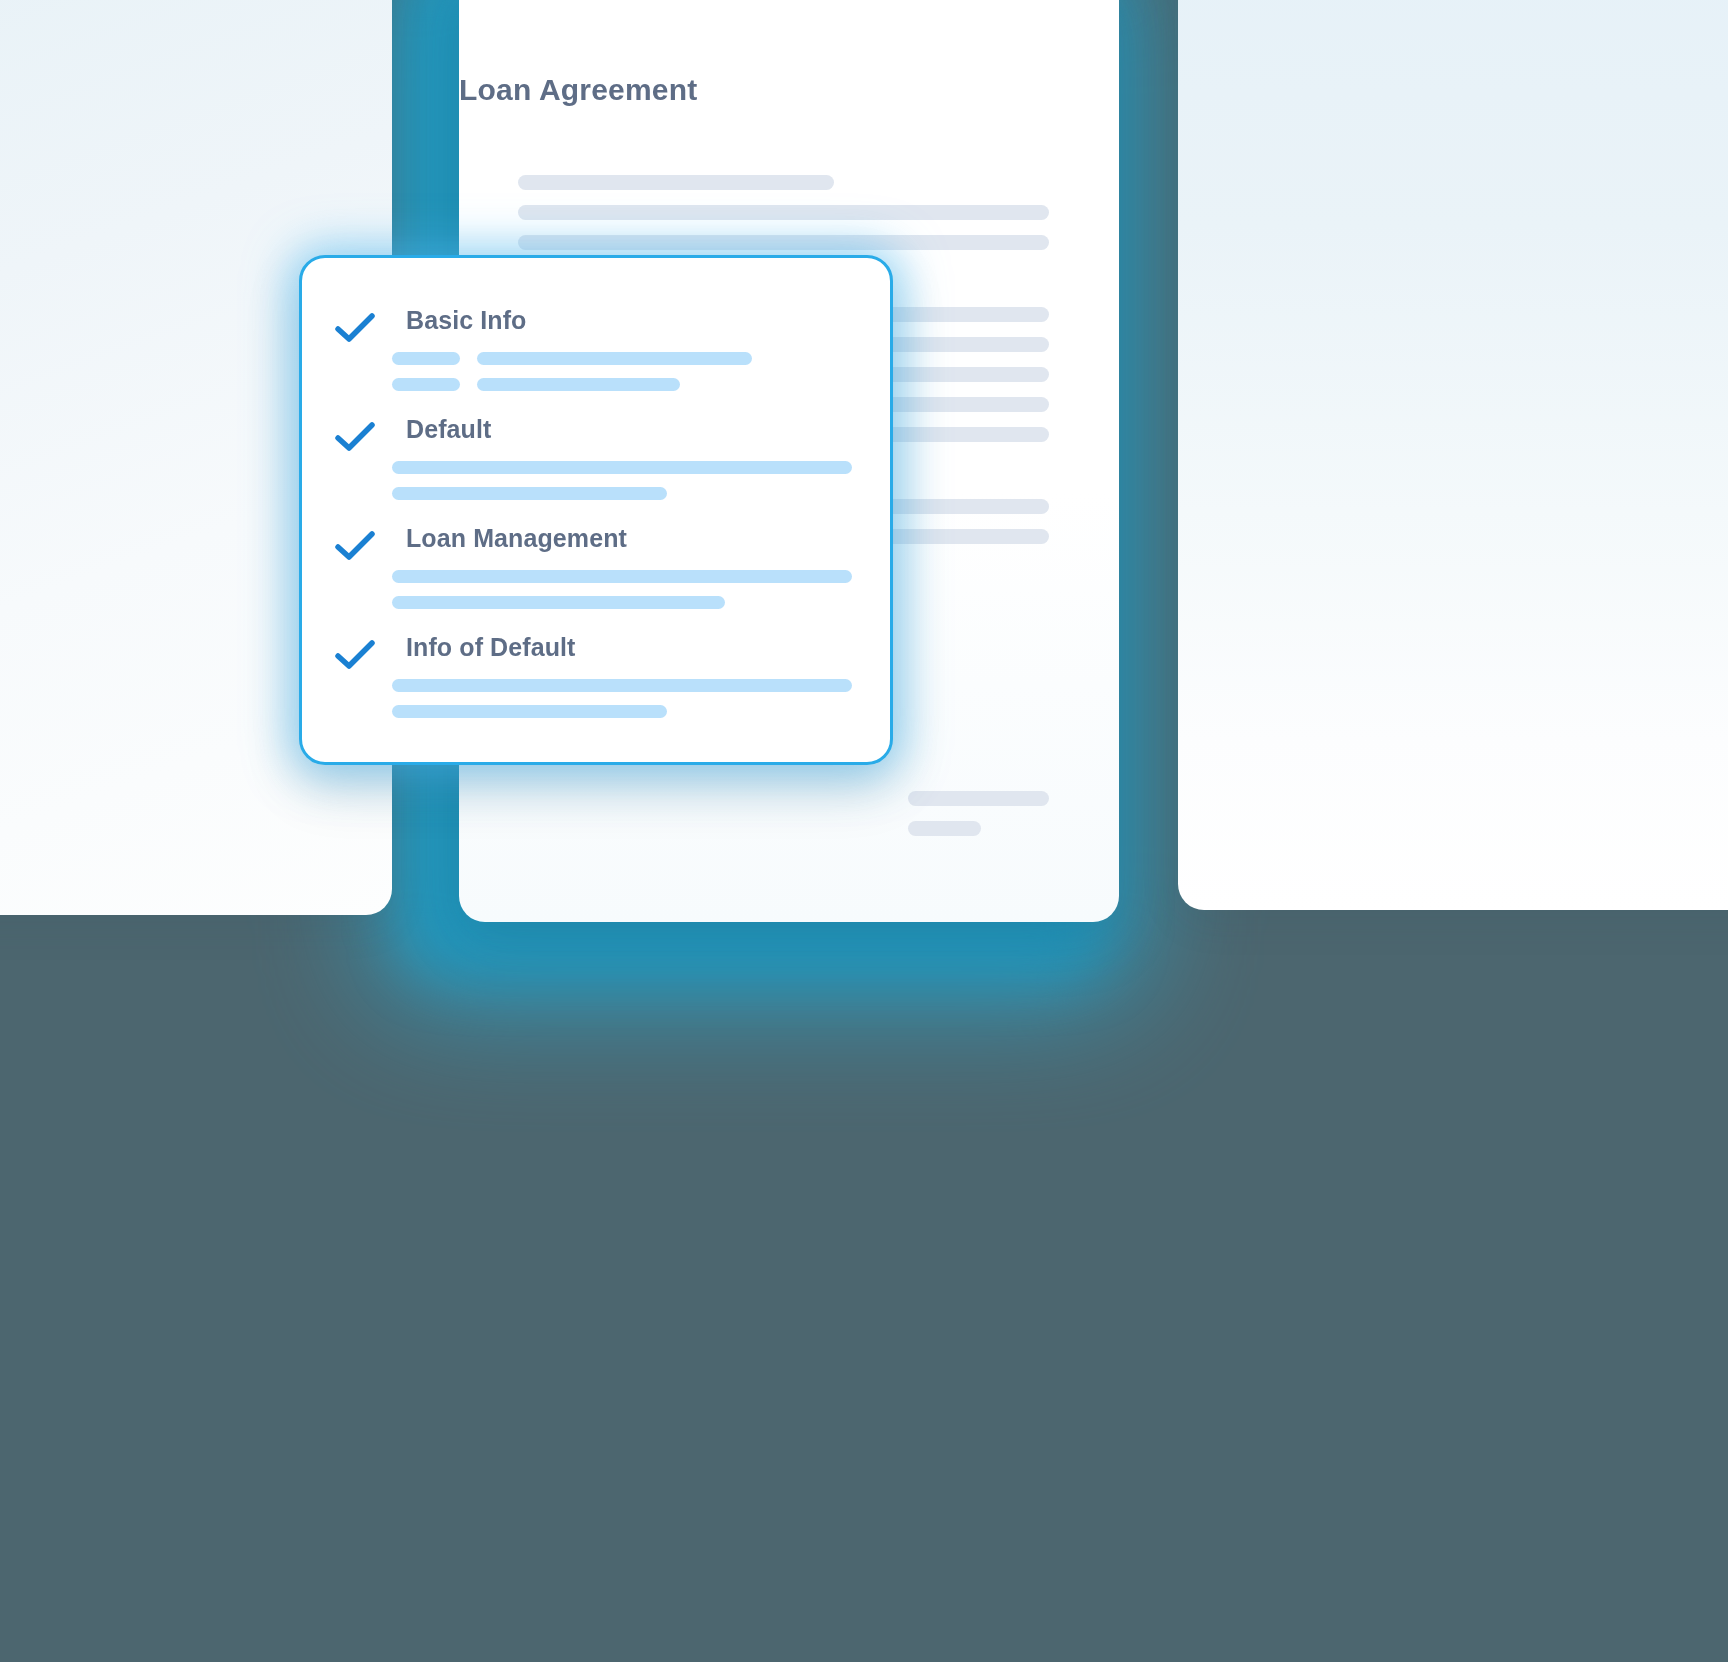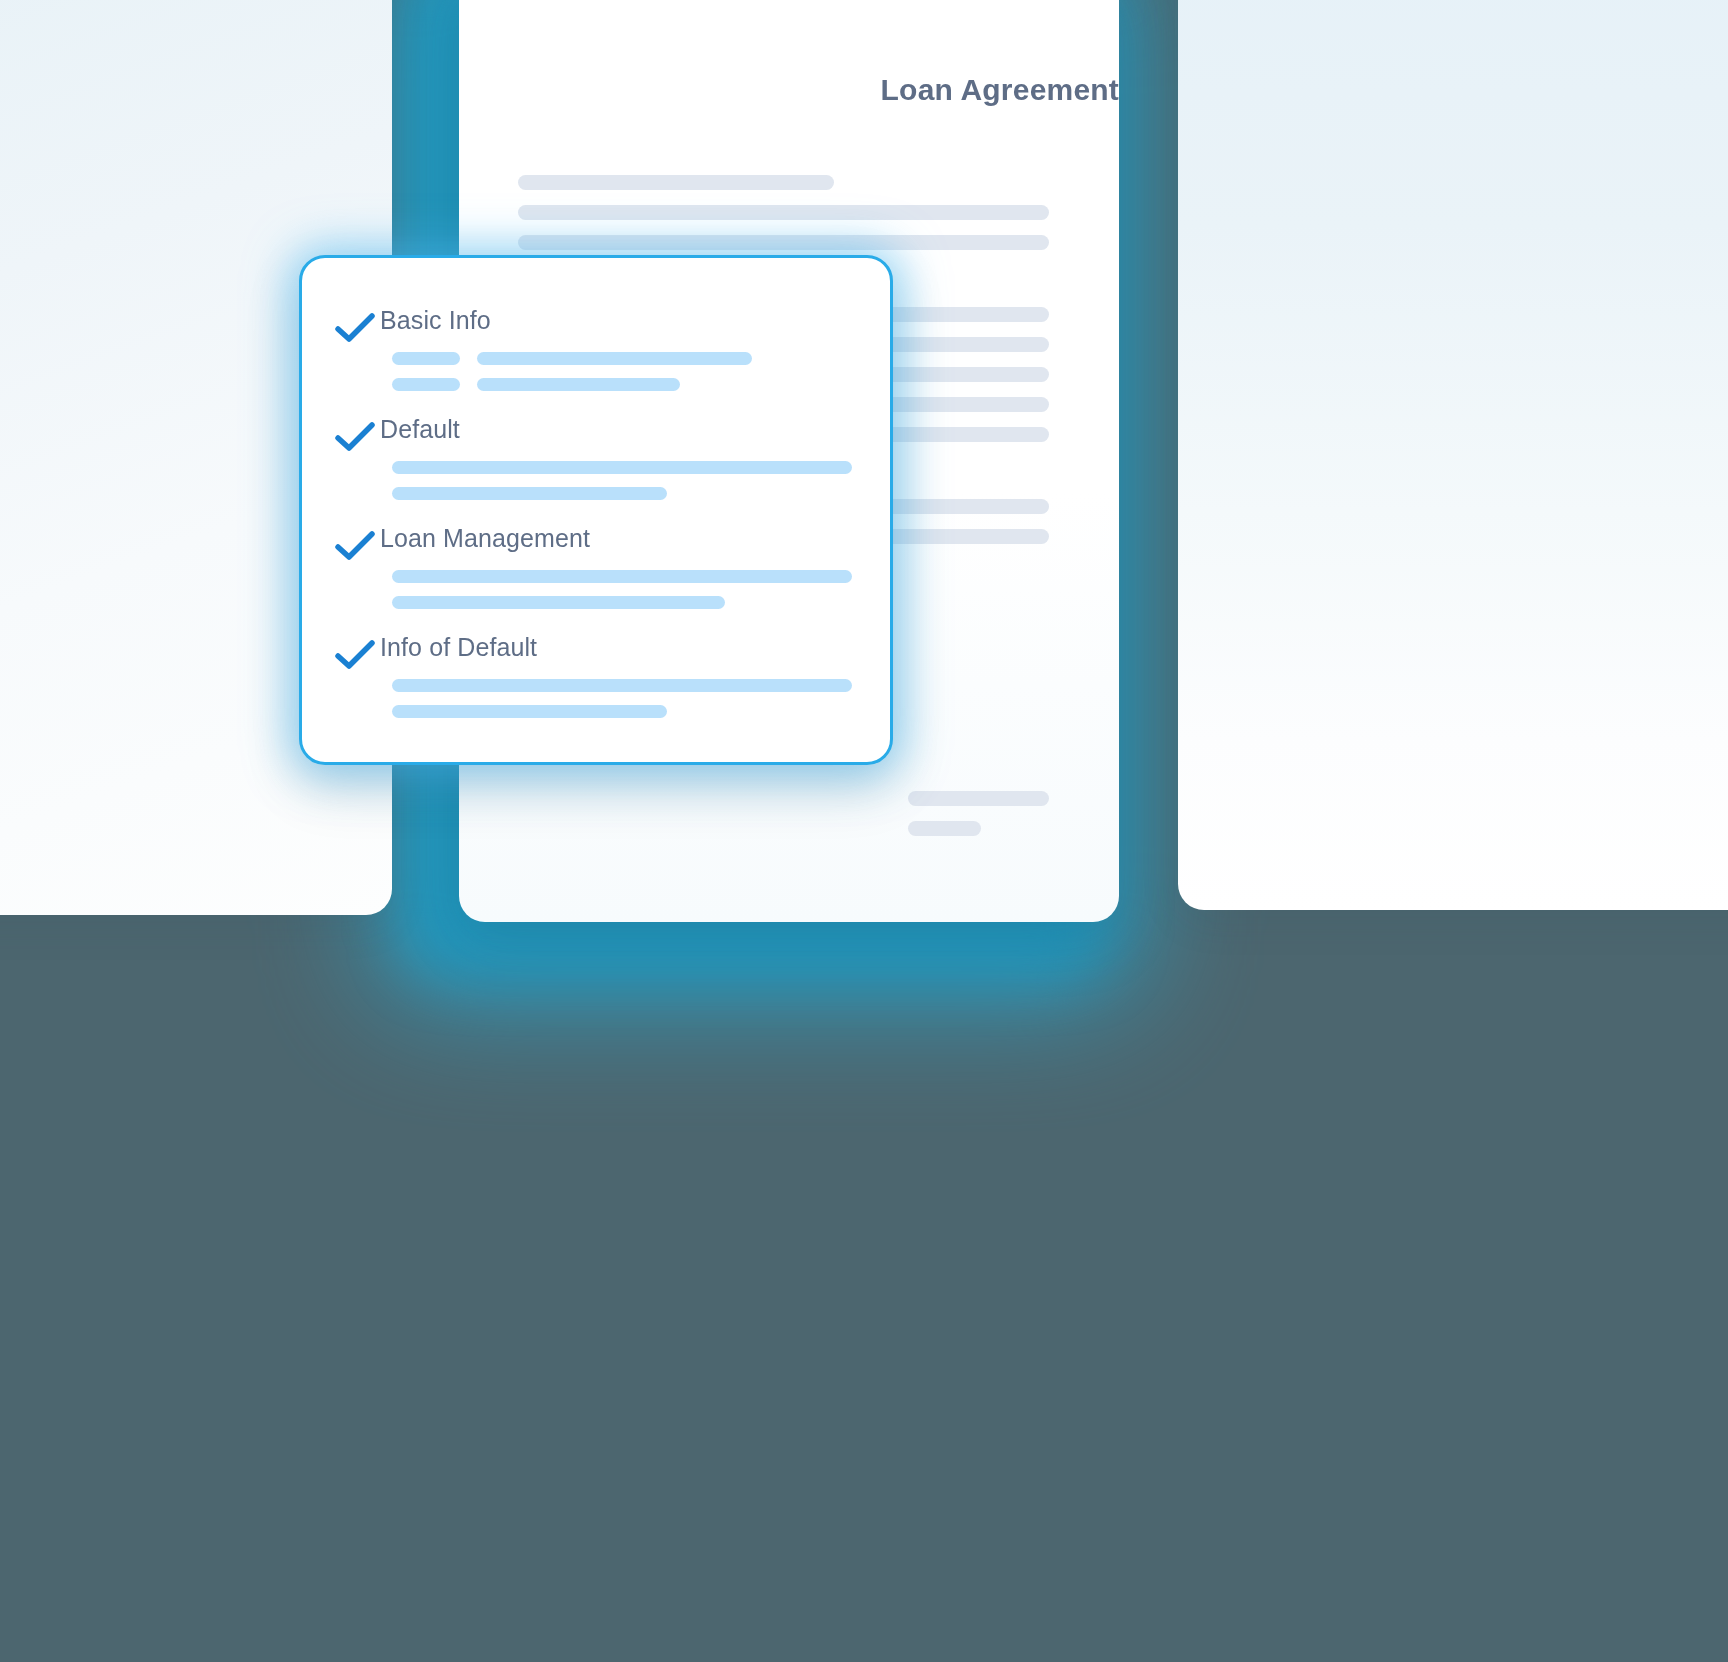--- a/index.html
+++ b/index.html
@@ -61,21 +61,21 @@
     left:459px; top:-30px;
     width:660px; height:952px;
     background:linear-gradient(180deg,#ffffff 0%,#ffffff 55%,#fbfdfe 75%,#f7fbfd 100%);
     border-radius:26px;
     box-shadow:0 18px 60px rgba(25,60,80,.18);
     overflow:hidden;
   }
   .doc-title {
     position:absolute;
     left:0; right:0; top:103px;
-    text-align:right;
+    text-align:left;
     font-size:30px;
     font-weight:700;
     color:#5e6d86;
     letter-spacing:.2px;
   }
 
   .sk {
     position:absolute;
     height:15px;
     border-radius:8px;
@@ -98,23 +98,23 @@
     position:absolute;
     left:0; width:100%;
   }
   .check-mark {
     position:absolute;
     left:33px; top:2px;
     width:40px; height:32px;
   }
   .check-label {
     position:absolute;
-    left:78px; top:-4px;
+    left:104px; top:-4px;
     font-size:25px;
-    font-weight:400;
+    font-weight:700;
     color:#5e6d86;
     letter-spacing:.1px;
     white-space:nowrap;
   }
   .cbar {
     position:absolute;
     height:13px;
     border-radius:7px;
     background:#b9e0fb;
   }

